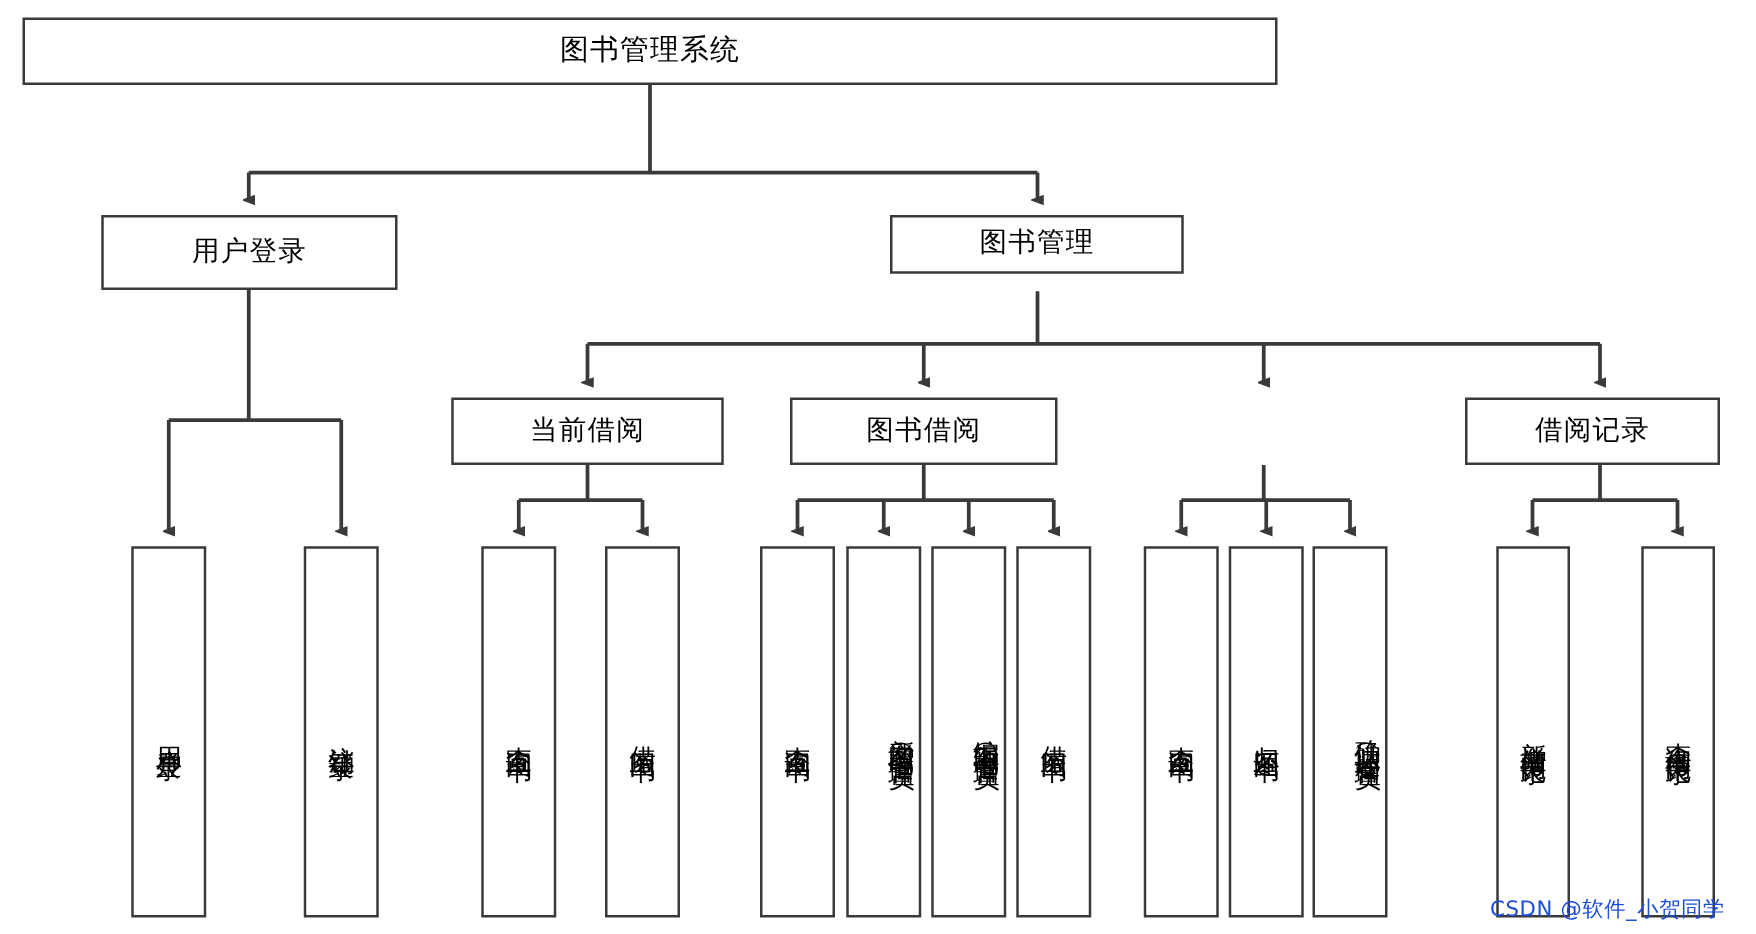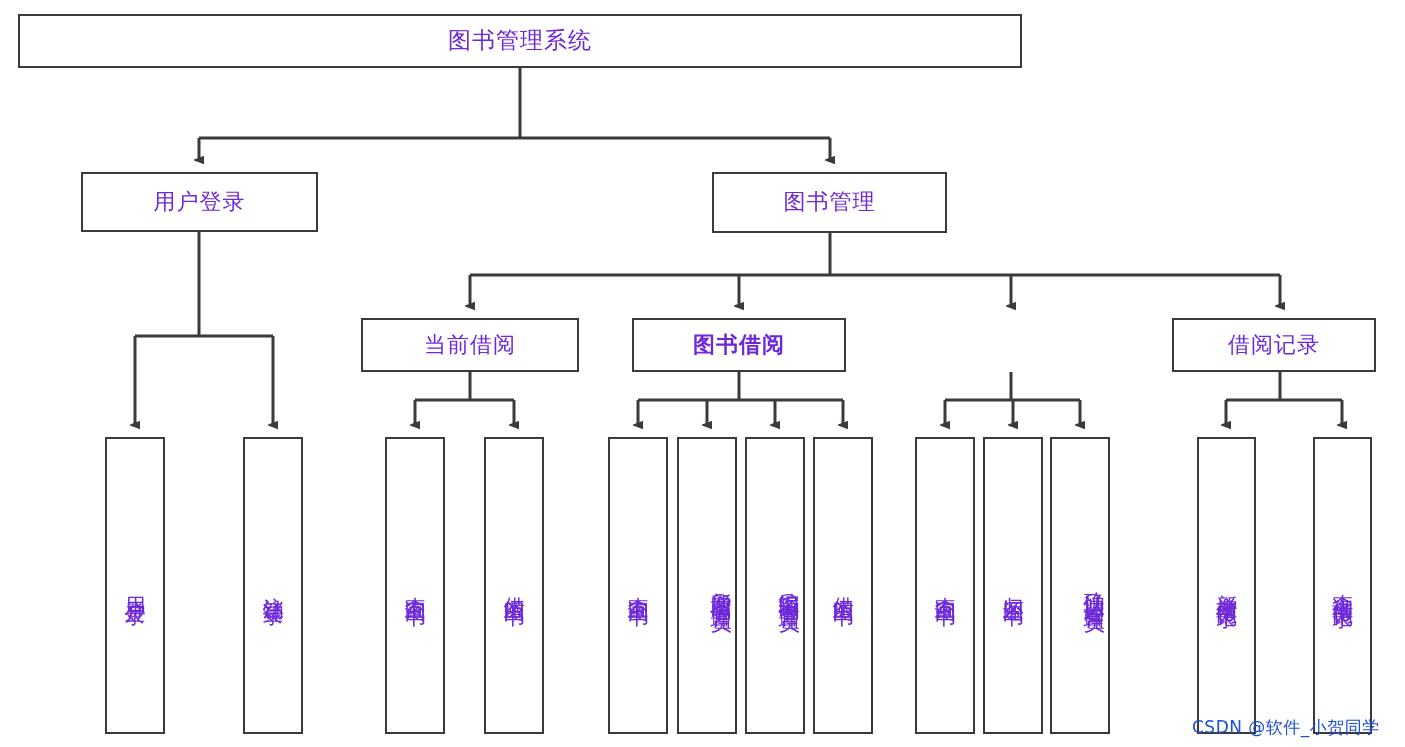--- a/index.html
+++ b/index.html
@@ -27,21 +27,21 @@
     pointer-events: none;
   }
   .node {
     position: absolute;
     box-sizing: border-box;
     border: 2px solid #3a3a3a;
     background: #ffffff;
     display: flex;
     align-items: center;
     justify-content: center;
-    color: #6d28d9;
+    color: #000000;
   }
   .node.horizontal {
     font-size: 22px;
     letter-spacing: 1px;
     line-height: 1.2;
     text-align: center;
   }
   .node.root {
     font-size: 23px;
   }
@@ -139,28 +139,28 @@
     </g>
   </svg>
 
   <div class="node horizontal root" style="left:18px; top:14px; width:1004px; height:54px;">
     <span class="node-label">图书管理系统</span>
   </div>
 
   <div class="node horizontal" style="left:81px; top:172px; width:237px; height:60px;">
     <span class="node-label">用户登录</span>
   </div>
-  <div class="node horizontal" style="left:712px; top:172px; width:235px; height:61px;">
+  <div class="node horizontal" style="left:712px; top:172px; width:235px; height:47px;">
     <span class="node-label">图书管理</span>
   </div>
 
   <div class="node horizontal" style="left:361px; top:318px; width:218px; height:54px;">
     <span class="node-label">当前借阅</span>
   </div>
-  <div class="node horizontal" style="left:632px; top:318px; width:214px; height:54px;font-weight:bold;">
+  <div class="node horizontal" style="left:632px; top:318px; width:214px; height:54px;">
     <span class="node-label">图书借阅</span>
   </div>
   <div class="node horizontal" style="left:1172px; top:318px; width:204px; height:54px;">
     <span class="node-label">借阅记录</span>
   </div>
 
   <div class="node vertical short" style="left:105px; top:437px; width:60px; height:297px;">
     <span class="node-label">用户登录</span>
   </div>
   <div class="node vertical short" style="left:243px; top:437px; width:60px; height:297px;">

